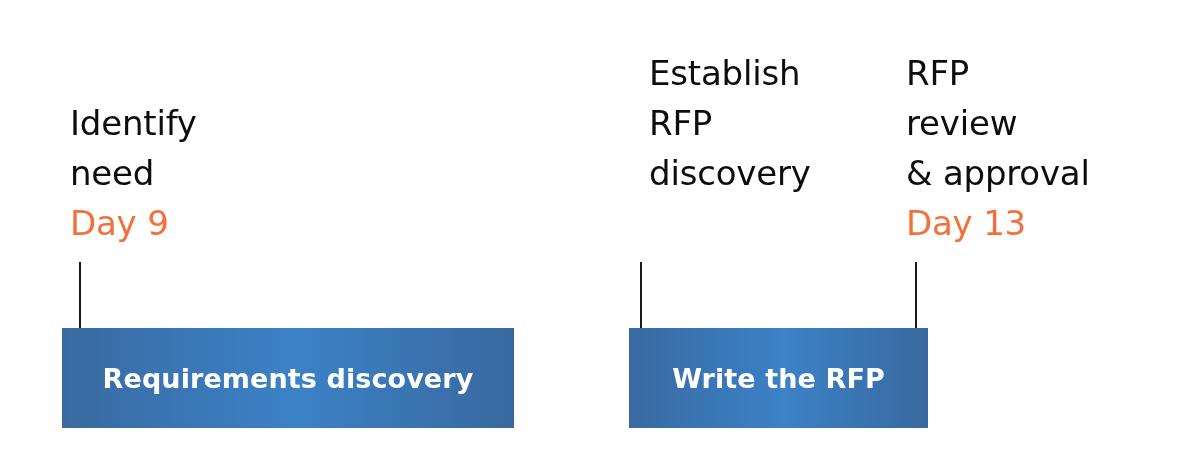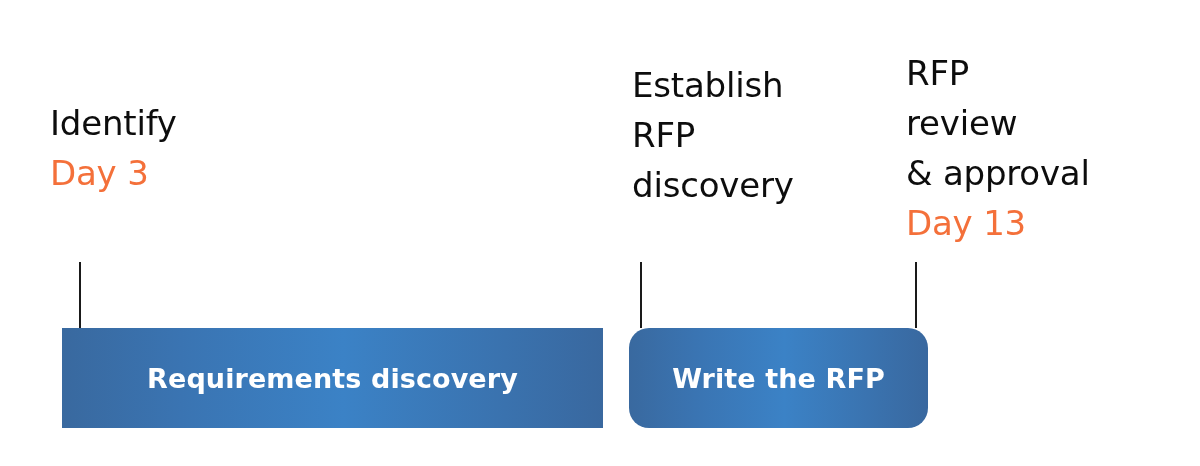--- a/index.html
+++ b/index.html
@@ -66,43 +66,44 @@
     color: #ffffff;
     letter-spacing: 0.1px;
     white-space: nowrap;
   }
 </style>
 </head>
 <body>
 
 <div id="canvas">
 
-  <div class="milestone" style="left:50px; top:98px;">
+  <div class="milestone" style="left:70px; top:98px;">
     <div class="milestone-title">Identify</div>
-    <div class="milestone-day">Day 3</div>
+    <div class="milestone-title">need</div>
+    <div class="milestone-day">Day 9</div>
   </div>
 
-  <div class="milestone" style="left:632px; top:48px;margin-top:12px;">
+  <div class="milestone" style="left:649px; top:48px;">
     <div class="milestone-title">Establish</div>
     <div class="milestone-title">RFP</div>
     <div class="milestone-title">discovery</div>
   </div>
 
   <div class="milestone" style="left:906px; top:48px;">
     <div class="milestone-title">RFP</div>
     <div class="milestone-title">review</div>
     <div class="milestone-title">&amp; approval</div>
     <div class="milestone-day">Day 13</div>
   </div>
 
   <div class="tick-line" style="left:79px; top:262px; height:66px;"></div>
   <div class="tick-line" style="left:640px; top:262px; height:66px;"></div>
   <div class="tick-line" style="left:915px; top:262px; height:66px;"></div>
 
-  <div class="phase-bar" style="left:62px; width:541px;">
+  <div class="phase-bar" style="left:62px; width:452px;">
     <span class="phase-bar-label">Requirements discovery</span>
   </div>
 
-  <div class="phase-bar" style="left:629px; width:299px;border-radius:20px;">
+  <div class="phase-bar" style="left:629px; width:299px;">
     <span class="phase-bar-label">Write the RFP</span>
   </div>
 
 </div>
 
 </body></html>

